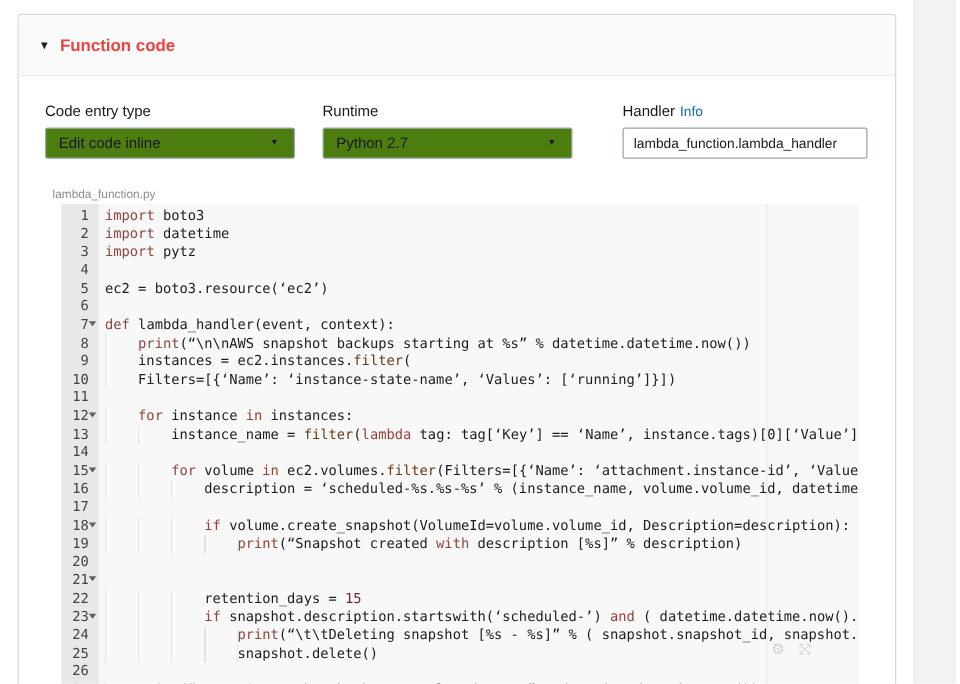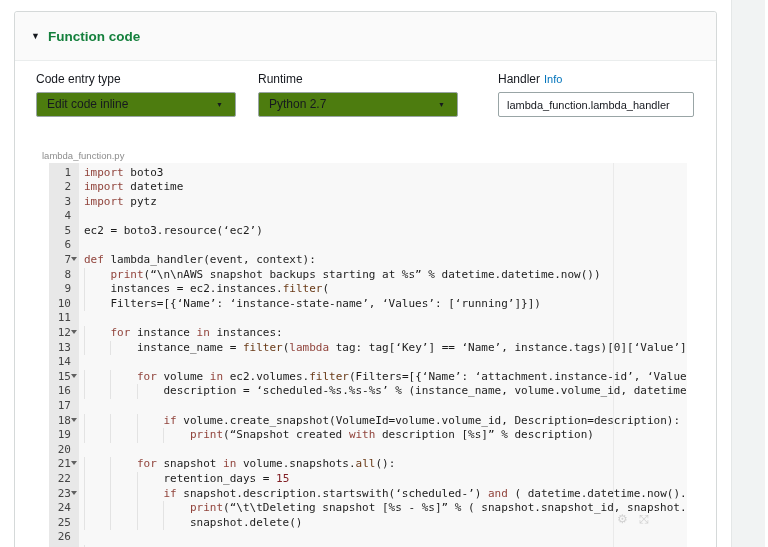--- a/index.html
+++ b/index.html
@@ -10,24 +10,24 @@
   
   .right-strip { position:absolute; left:731px; top:0; width:34px; height:547px;
                  background:#f1f3f3; border-left:1px solid #e4e7e7; }
 
   
   .panel { position:absolute; left:14px; top:11px; width:703px; height:600px;
            background:#ffffff; border:1px solid #d5d9d9; border-radius:3px; }
   .panel-header { height:49px; background:#fafafa; border-bottom:1px solid #eaeded;
                   border-radius:3px 3px 0 0; display:flex; align-items:center; padding-left:16px; cursor:pointer; }
   .caret { font-size:9px; color:#16191f; margin-right:8px; }
-  .panel-title { font-size:13.5px; font-weight:bold; color:#15803d; }
+  .panel-title { font-size:13.5px; font-weight:bold; color:#ef4444; }
 
   
-  .field { position:absolute; top:60px; }
+  .field { position:absolute; top:70px; }
   .f1 { left:21px;  width:200px; }
   .f2 { left:243px; width:200px; }
   .f3 { left:483px; width:196px; }
   .field-label { font-size:12px; color:#16191f; margin-bottom:6px; display:block; }
   .info-link { font-size:11px; color:#0073bb; margin-left:4px; cursor:pointer; }
   .select { position:relative; height:25px; border:1px solid #99a5a6; border-radius:2px;
             background:#4d7c0f; font-size:12px; color:#16191f; line-height:23px;
             padding:0 22px 0 10px; cursor:pointer; white-space:nowrap; overflow:hidden; }
   .select .sel-caret { position:absolute; right:12px; top:0; line-height:23px; font-size:7px; color:#16191f; }
   .text-input { width:100%; height:25px; border:1px solid #99a5a6; border-radius:2px;
@@ -113,21 +113,21 @@
           <div class="row"><div class="gut">11</div><div class="code"></div></div>
           <div class="row"><div class="gut">12<span class="fold"></span></div><div class="code"><span class="ind" style="width: 26.48px;"></span><span class="tk-k">for</span><span> instance </span><span class="tk-k">in</span><span> instances:</span></div></div>
           <div class="row"><div class="gut">13</div><div class="code"><span class="ind" style="width: 52.96px;"></span><span>instance_name = </span><span class="tk-b">filter</span><span>(</span><span class="tk-k">lambda</span><span> tag: tag[‘Key’] == ‘Name’, instance.tags)[0][‘Value’]</span></div></div>
           <div class="row"><div class="gut">14</div><div class="code"></div></div>
           <div class="row"><div class="gut">15<span class="fold"></span></div><div class="code"><span class="ind" style="width: 52.96px;"></span><span class="tk-k">for</span><span> volume </span><span class="tk-k">in</span><span> ec2.volumes.</span><span class="tk-b">filter</span><span>(Filters=[{‘Name’: ‘attachment.instance-id’, ‘Values’: [instance.id]}]):</span></div></div>
           <div class="row"><div class="gut">16</div><div class="code"><span class="ind" style="width: 79.44px;"></span><span>description = ‘scheduled-%s.%s-%s’ % (instance_name, volume.volume_id, datetime.datetime.now().strftime(‘%Y%m%d-%H%M%S’))</span></div></div>
           <div class="row"><div class="gut">17</div><div class="code"></div></div>
           <div class="row"><div class="gut">18<span class="fold"></span></div><div class="code"><span class="ind" style="width: 79.44px;"></span><span class="tk-k">if</span><span> volume.create_snapshot(VolumeId=volume.volume_id, Description=description):</span></div></div>
           <div class="row"><div class="gut">19</div><div class="code"><span class="ind" style="width: 105.92px;"></span><span class="tk-k">print</span><span>(“Snapshot created </span><span class="tk-k">with</span><span> description [%s]” % description)</span></div></div>
           <div class="row"><div class="gut">20</div><div class="code"></div></div>
-          <div class="row"><div class="gut">21<span class="fold"></span></div><div class="code"><span class="ind" style="width: 52.96px;"></span><span class="tk-k">for</span><span> snapshot </span><span class="tk-k">in</span><span> volume.snapshots.</span><span class="tk-b">all</span><span>():</span></div></div>
+          <div class="row"><div class="gut">21<span class="fold"></span></div></div>
           <div class="row"><div class="gut">22</div><div class="code"><span class="ind" style="width: 79.44px;"></span><span>retention_days = </span><span class="tk-n">15</span></div></div>
           <div class="row"><div class="gut">23<span class="fold"></span></div><div class="code"><span class="ind" style="width: 79.44px;"></span><span class="tk-k">if</span><span> snapshot.description.startswith(‘scheduled-’) </span><span class="tk-k">and</span><span> ( datetime.datetime.now().replace(tzinfo=</span></div></div>
           <div class="row"><div class="gut">24</div><div class="code"><span class="ind" style="width: 105.92px;"></span><span class="tk-k">print</span><span>(“\t\tDeleting snapshot [%s - %s]” % ( snapshot.snapshot_id, snapshot.description ))</span></div></div>
           <div class="row"><div class="gut">25</div><div class="code"><span class="ind" style="width: 105.92px;"></span><span>snapshot.delete()</span></div></div>
           <div class="row"><div class="gut">26</div><div class="code"></div></div>
           <div class="row"><div class="gut">27</div><div class="code"><span class="ind" style="width: 26.48px;"></span><span class="tk-k">print</span><span>(“\n\nAWS snapshot backups completed at %s” % datetime.datetime.now())</span></div></div>
         </div>
       <div class="ed-icons">
         <div class="ed-icon">
             <span>⚙</span>

